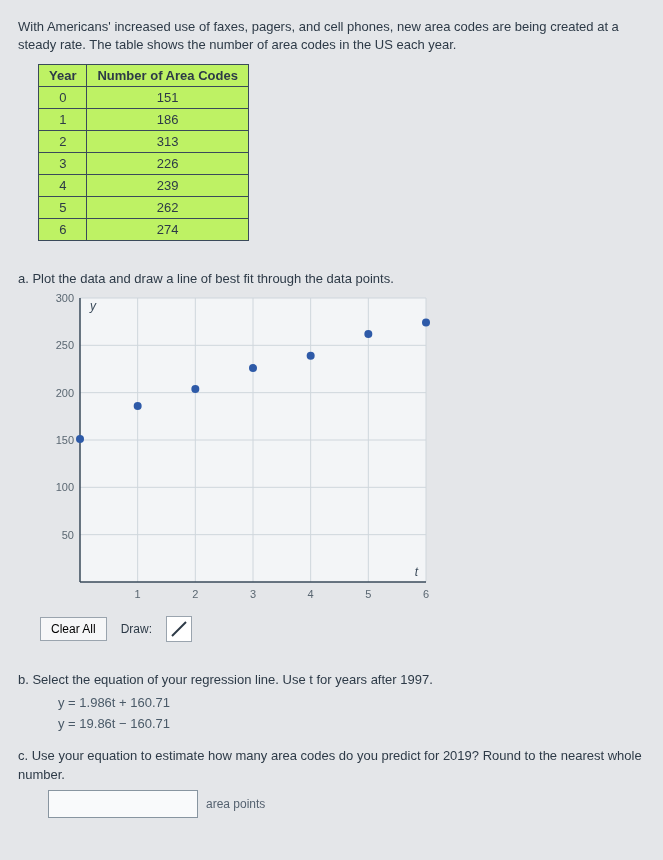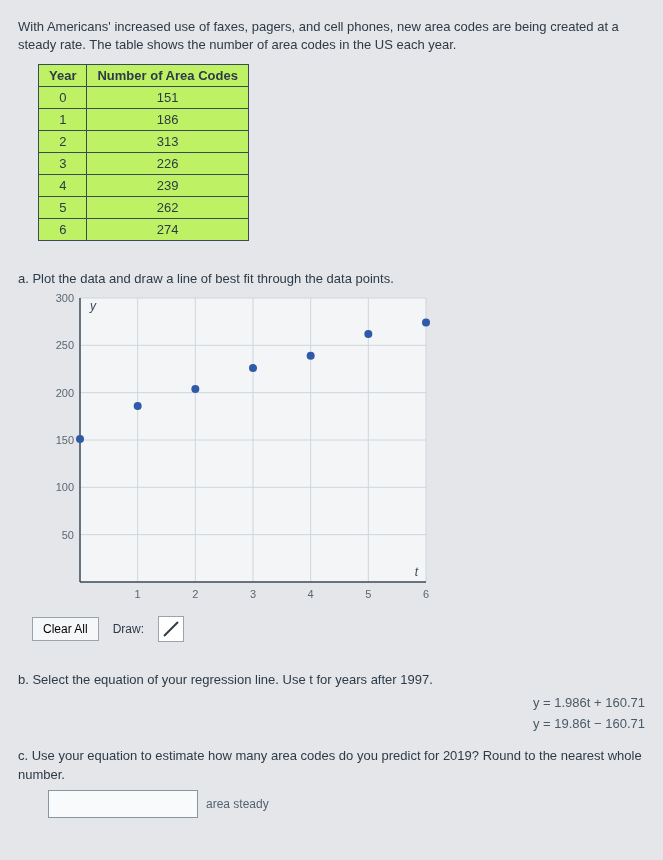--- a/index.html
+++ b/index.html
@@ -22,40 +22,40 @@
     border: 1px solid #3a4a5a;
     padding: 3px 10px;
     text-align: center;
     font-size: 13px;
   }
   .data-table th { font-weight: bold; }
   .section-label { margin-top: 30px; margin-bottom: 4px; }
   .chart-wrap { position: relative; margin-left: 18px; }
   svg.chart { display: block; }
   .draw-row {
-    margin-top: 6px; margin-left: 14px;
+    margin-top: 6px; margin-left: 22px;
     display: flex; align-items: center; gap: 14px;
     font-size: 12px;
   }
   .draw-row button {
     background: #f6f7f8;
     border: 1px solid #9aa4ae;
     padding: 4px 10px;
     font-size: 12px;
     cursor: pointer;
   }
   .line-icon {
     width: 24px; height: 24px;
     border: 1px solid #9aa4ae;
     display: inline-flex;
     align-items: center; justify-content: center;
     background: #fff;
   }
   .options { margin-top: 8px; margin-left: 40px; }
-  .options div { margin: 6px 0; font-size: 13px; color: #4a5a68; text-align: right; }
+  .options div { margin: 6px 0; font-size: 13px; color: #4a5a68; }
   .part-c { margin-top: 16px; line-height: 1.4; }
   .answer-row { margin-top: 6px; margin-left: 30px; display: flex; align-items: center; gap: 8px; }
   .answer-row input {
     width: 140px; height: 22px;
     border: 1px solid #8895a0;
     background: #f9fafb;
     padding: 2px 4px;
   }
   .unit { font-size: 12px; color: #556270; }
 </style>
@@ -160,14 +160,14 @@
   <span>b. Select the equation of your regression line. Use t for years after 1997.</span>
 </div>
 <div class="options" id="options-list">
     <div>y = 1.986t + 160.71</div>
     <div>y = 19.86t − 160.71</div>
   </div>
 
 <div class="part-c">c. Use your equation to estimate how many area codes do you predict for 2019? Round to the nearest whole number.</div>
 <div class="answer-row">
   <input type="text" placeholder="" style="">
-  <span class="unit">area steady</span>
+  <span class="unit">area points</span>
 </div>
 
 </body></html>

